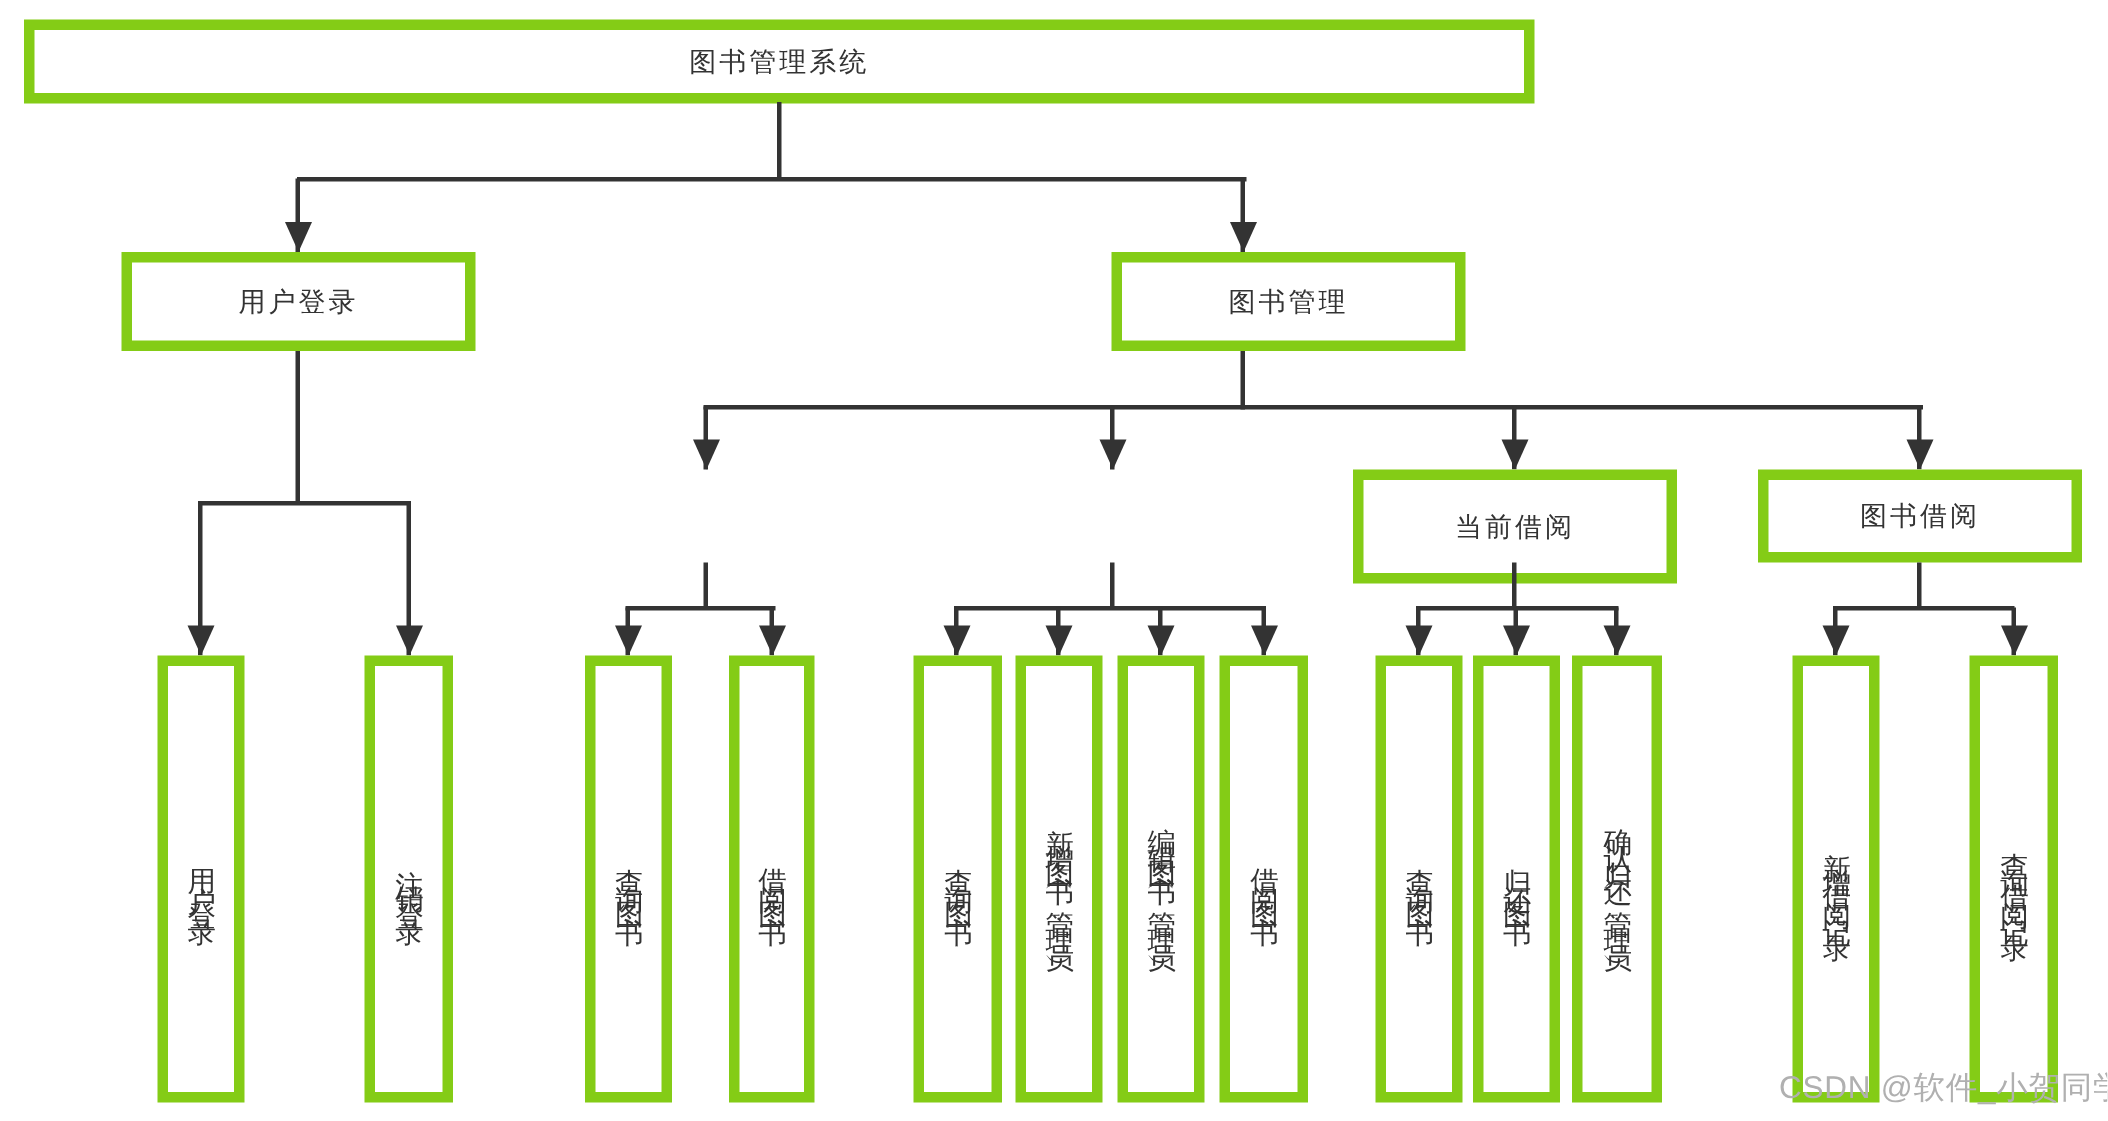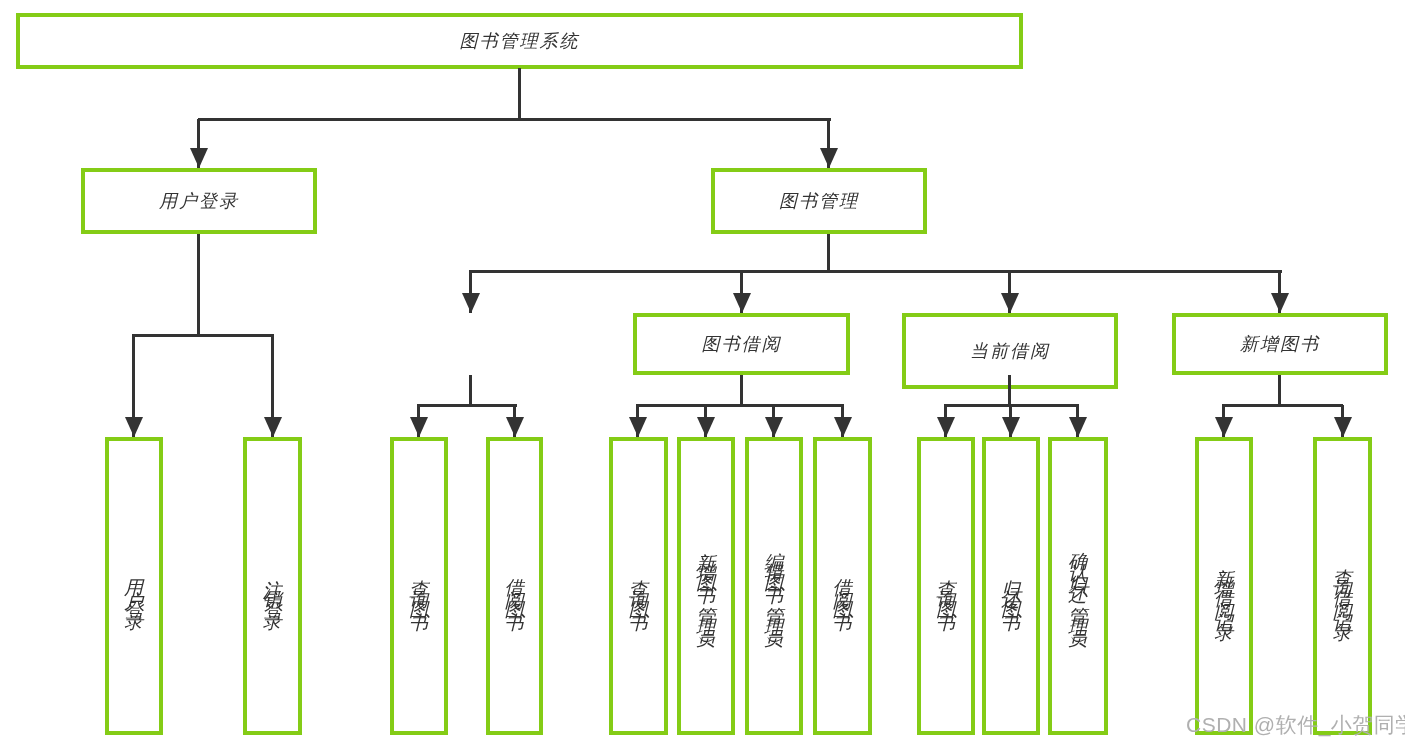--- a/index.html
+++ b/index.html
@@ -7,27 +7,26 @@
     position: relative;
     width: 1405px;
     height: 747px;
     background: #ffffff;
     font-family: "Liberation Sans", sans-serif;
     overflow: hidden;
   }
   .box {
     position: absolute;
     box-sizing: border-box;
-    border: 4px solid #84cc16;
+    border: 7px solid #84cc16;
     background: #ffffff;
     display: flex;
     align-items: center;
     justify-content: center;
     color: #333333;
-    font-style: italic;
   }
   .box.h span {
     font-size: 18px;
     letter-spacing: 2px;
     white-space: nowrap;
   }
   .box.v span {
     writing-mode: vertical-rl;
     text-orientation: mixed;
     font-size: 19px;
@@ -69,44 +68,41 @@
   </div>
 
   <div class="vline" style="left:518px; top:68px; height:52px"></div>
   <div class="hline" style="left:198px; top:118px; width:633px"></div>
   <div class="arrow" style="left:197px; top:119px; height:49px"></div>
   <div class="arrow" style="left:827px; top:119px; height:49px"></div>
 
   <div class="box h" style="left:81px; top:168px; width:236px; height:66px">
     <span>用户登录</span>
   </div>
-  <div class="box h" style="left:711px; top:168px; width:216px; height:66px">
+  <div class="box h" style="left:741px; top:168px; width:236px; height:66px">
     <span>图书管理</span>
   </div>
 
   <div class="vline" style="left:197px; top:234px; height:102px"></div>
   <div class="hline" style="left:132px; top:334px; width:142px"></div>
   <div class="arrow" style="left:132px; top:335px; height:102px"></div>
   <div class="arrow" style="left:271px; top:335px; height:102px"></div>
 
   <div class="vline" style="left:827px; top:234px; height:39px"></div>
   <div class="hline" style="left:469px; top:270px; width:813px"></div>
   <div class="arrow" style="left:469px; top:271px; height:42px"></div>
   <div class="arrow" style="left:740px; top:271px; height:42px"></div>
   <div class="arrow" style="left:1008px; top:271px; height:42px"></div>
   <div class="arrow" style="left:1278px; top:271px; height:42px"></div>
 
-  <div class="box h" style="left:633px; top:313px; width:217px; height:62px">
-    <span>图书借阅</span>
-  </div>
   <div class="box h" style="left:902px; top:313px; width:216px; height:76px">
     <span>当前借阅</span>
   </div>
   <div class="box h" style="left:1172px; top:313px; width:216px; height:62px">
-    <span>新增图书</span>
+    <span>图书借阅</span>
   </div>
 
   <div class="vline" style="left:469px; top:375px; height:31px"></div>
   <div class="hline" style="left:417px; top:404px; width:100px"></div>
   <div class="arrow" style="left:417px; top:405px; height:32px"></div>
   <div class="arrow" style="left:513px; top:405px; height:32px"></div>
 
   <div class="vline" style="left:740px; top:375px; height:31px"></div>
   <div class="hline" style="left:636px; top:404px; width:208px"></div>
   <div class="arrow" style="left:636px; top:405px; height:32px"></div>

